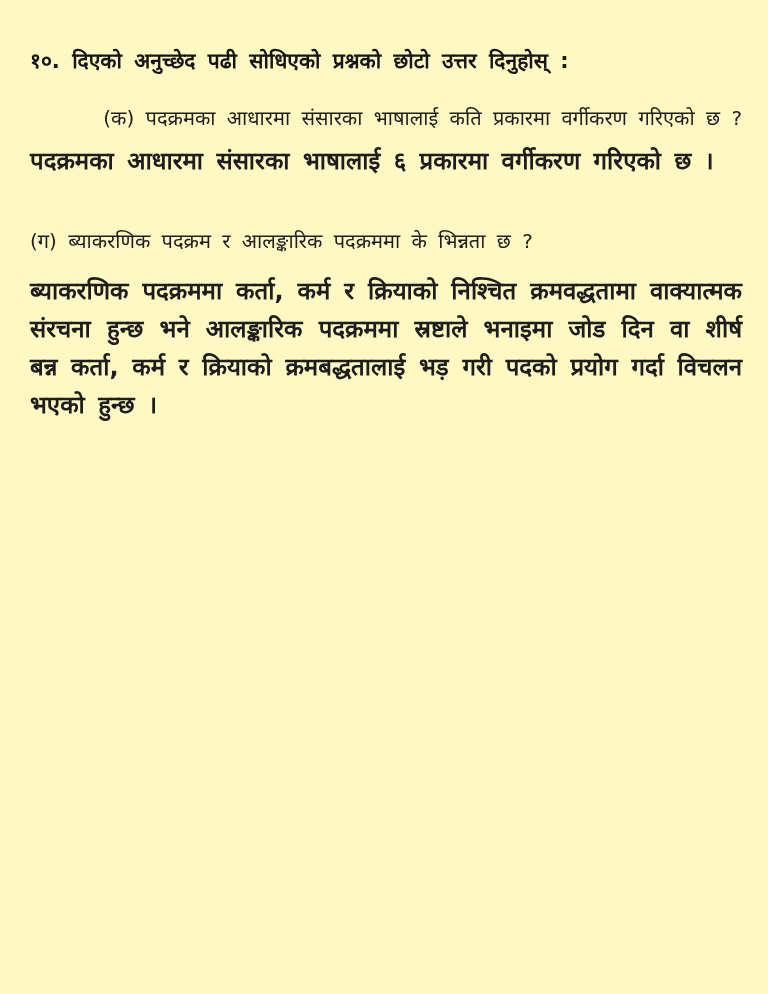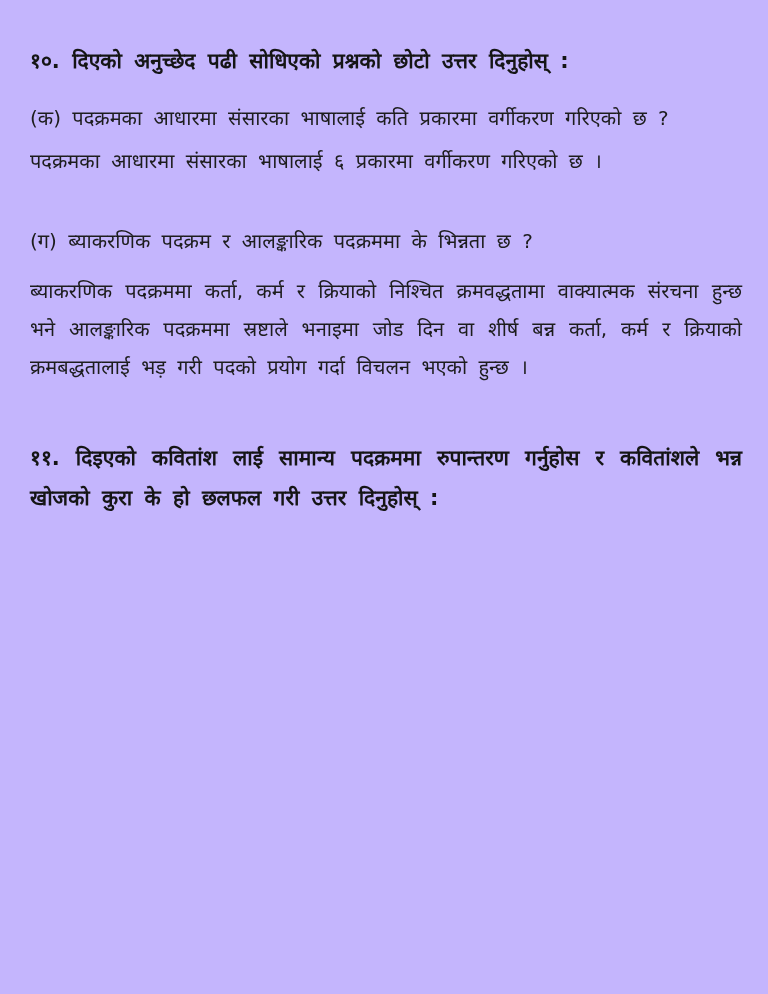--- a/index.html
+++ b/index.html
@@ -8,21 +8,21 @@
   }
   body {
     background: #e4ebe7;
     font-family: "DejaVu Sans", sans-serif;
   }
   .page {
     position: relative;
     width: 768px;
     height: 994px;
     box-sizing: border-box;
-    background: #c4b5fd;
+    background: #fef9c3;
     padding: 48px 26px 0 30px;
     color: #1d1d1d;
     overflow: hidden;
   }
   .page p {
     margin: 0;
     word-spacing: 5px;
   }
   .heading {
     font-size: 21px;
@@ -33,35 +33,35 @@
   .heading.two-line {
     line-height: 40px;
     text-align: justify;
   }
   .q {
     font-size: 20px;
     line-height: 27px;
     font-weight: 500;
   }
   .a {
-    font-size: 20px;
+    font-size: 24px;
     line-height: 27px;
-    font-weight: 400;
+    font-weight: 700;
   }
   .a.multi {
     line-height: 38px;
     text-align: justify;
   }
   .para {
     font-size: 20px;
     line-height: 37px;
     font-weight: 400;
     text-align: justify;
   }
-  .mt-q1 { margin-top: 30px !important; }
+  .mt-q1 { margin-top: 30px !important; text-align: right; }
   .mt-a1 { margin-top: 16px !important; }
   .mt-q2 { margin-top: 58px !important; }
   .mt-a2 { margin-top: 18px !important; }
   .mt-q3 { margin-top: 53px !important; }
   .mt-a3 { margin-top: 17px !important; }
   .mt-q4 { margin-top: 45px !important; }
   .mt-a4 { margin-top: 19px !important; }
   .mt-h11 { margin-top: 52px !important; }
   .mt-para { margin-top: 8px !important; }
 </style>
@@ -73,16 +73,15 @@
   <p class="heading">१०. दिएको अनुच्छेद पढी सोधिएको प्रश्नको छोटो उत्तर दिनुहोस् :</p>
 
   <p class="q mt-q1">(क) पदक्रमका आधारमा संसारका भाषालाई कति प्रकारमा वर्गीकरण गरिएको छ ?</p>
   <p class="a mt-a1">पदक्रमका आधारमा संसारका भाषालाई ६ प्रकारमा वर्गीकरण गरिएको छ ।</p>
 
 
   <p class="q mt-q3">(ग) ब्याकरणिक पदक्रम र आलङ्कारिक पदक्रममा के भिन्नता छ ?</p>
   <p class="a multi mt-a3">ब्याकरणिक पदक्रममा कर्ता, कर्म र क्रियाको निश्चित क्रमवद्धतामा वाक्यात्मक संरचना हुन्छ भने आलङ्कारिक पदक्रममा स्रष्टाले भनाइमा जोड दिन वा शीर्ष बन्न कर्ता, कर्म र क्रियाको क्रमबद्धतालाई भड़ गरी पदको प्रयोग गर्दा विचलन भएको हुन्छ ।</p>
 
 
-  <p class="heading two-line mt-h11">११. दिइएको कवितांश लाई सामान्य पदक्रममा रुपान्तरण गर्नुहोस र कवितांशले भन्न खोजको कुरा के हो छलफल गरी उत्तर दिनुहोस् :</p>
 
 
 </div>
 
 </body></html>

